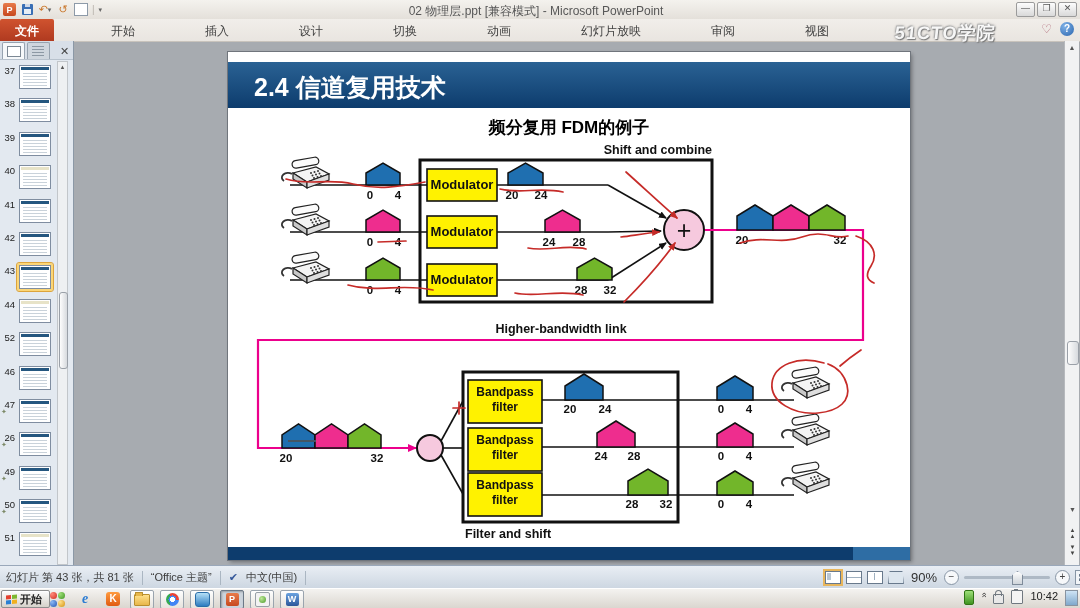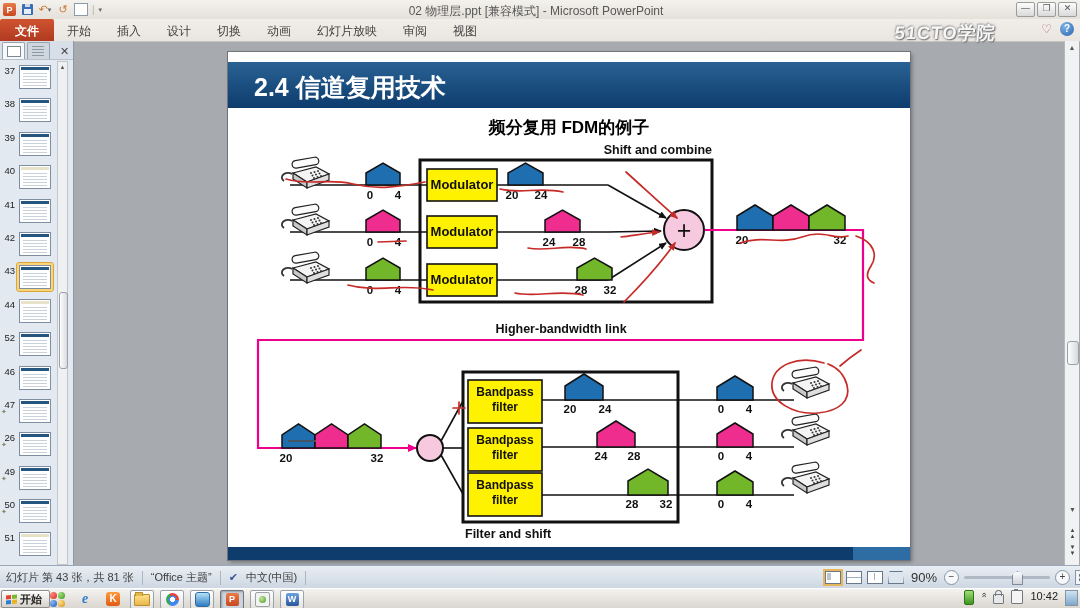--- a/index.html
+++ b/index.html
@@ -23,21 +23,21 @@
     border:1px solid #8d9aa8;}
   .qsep{color:#b9b4ad;font-size:10px;}
   .qcaret{font-size:7px;color:#666;}
   .wtitle{position:absolute;left:0;right:8px;top:3px;text-align:center;font-size:12px;color:#585858;}
   .winbtns{position:absolute;right:3px;top:2px;display:flex;gap:2px;}
   .wb{width:17px;height:13px;border:1px solid #9b9b9b;border-radius:2px;
     background:linear-gradient(#fdfdfd,#d9d9d9);font-size:9px;line-height:11px;text-align:center;color:#555;}
   
   .ribbonrow{position:absolute;left:0;top:19px;width:1080px;height:22px;
     background:linear-gradient(#f1eeea,#e9e5e0);border-bottom:1px solid #c8c3bc;}
-  .rtabs{display:flex;height:22px;align-items:stretch;}
+  .rtabs{display:flex;height:22px;align-items:stretch;gap:44px;}
   .rtab{padding:4px 13px 0 13px;font-size:12px;color:#3f3f3f;}
   .rtab.file{background:linear-gradient(#d0532f,#b03a20);color:#fff;padding:4px 15px 0 15px;
     border-radius:2px 2px 0 0;font-weight:bold;}
   .helpzone{position:absolute;right:6px;top:3px;display:flex;align-items:center;gap:8px;}
   .heart{color:#b06a7a;font-size:12px;}
   .helpq{width:14px;height:14px;border-radius:50%;background:radial-gradient(circle at 35% 30%,#7fb2e8,#2a64ad);
     color:#fff;font-size:10px;font-weight:bold;text-align:center;line-height:14px;}
   .watermark{position:absolute;left:895px;top:21px;z-index:60;font-size:18px;font-weight:bold;
     color:rgba(255,255,255,.93);letter-spacing:1px;transform:skewX(-6deg);
     text-shadow:1px 1px 1px #777,-1px -1px 1px #aaa,0 0 3px #888;}

